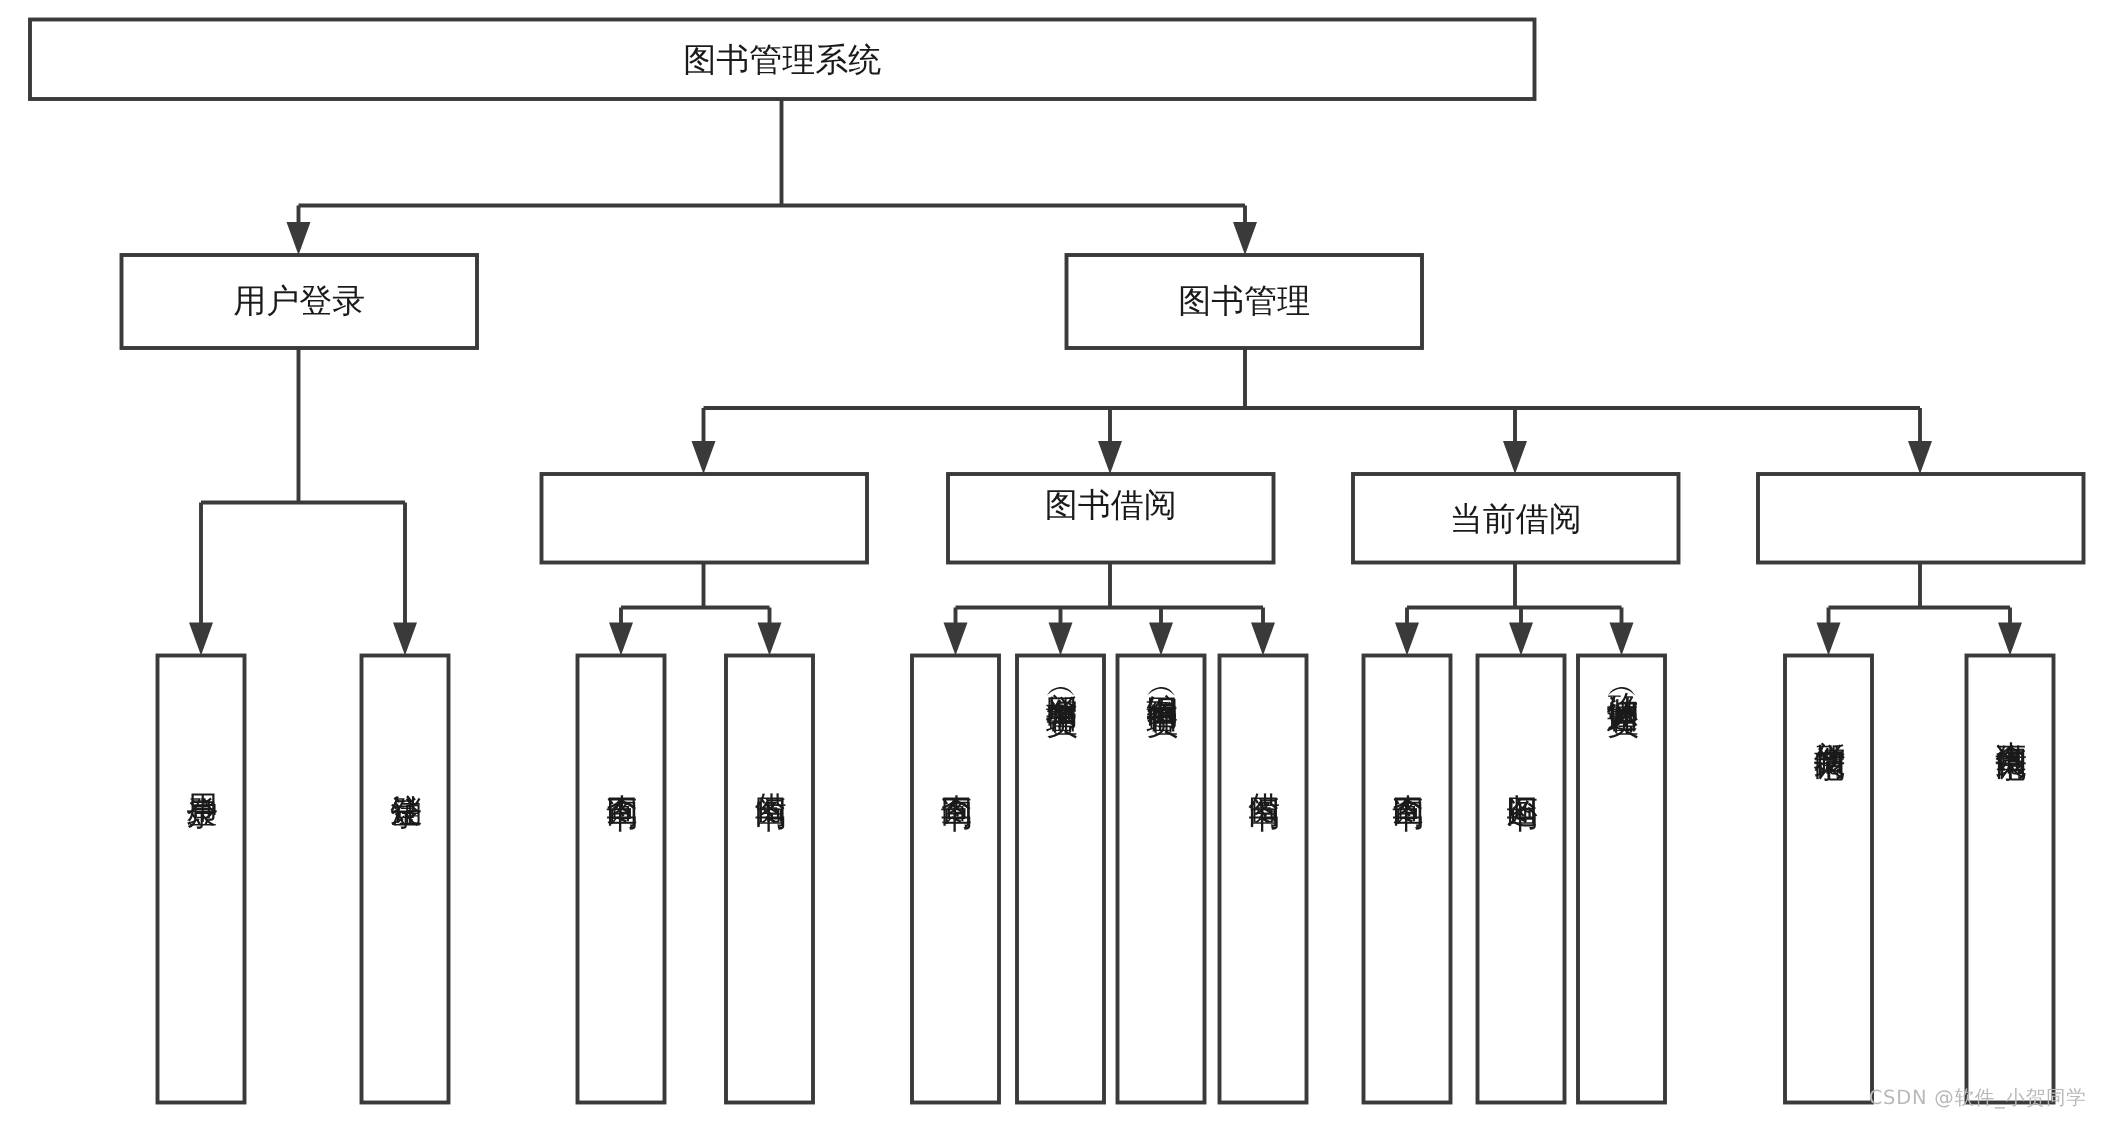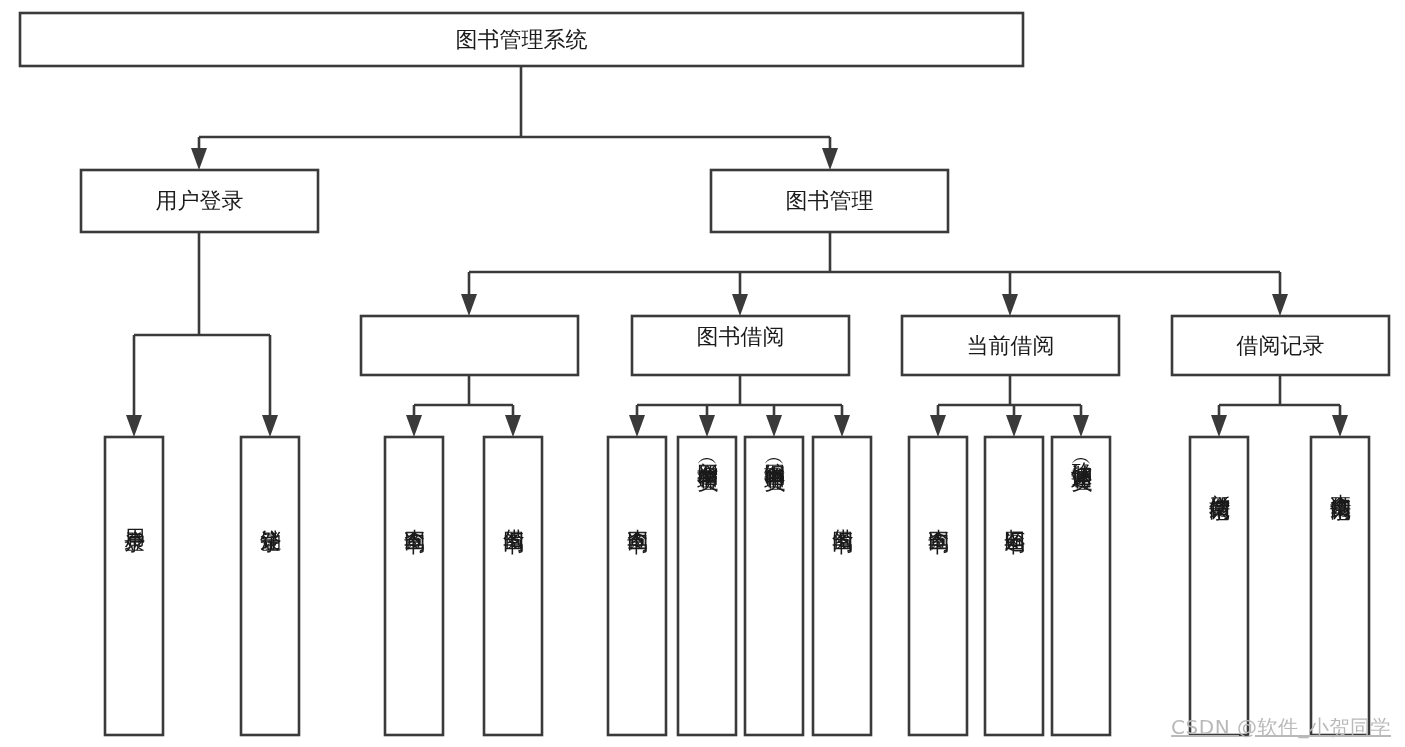--- a/index.html
+++ b/index.html
@@ -69,26 +69,25 @@
     color: #1a1a1a;
     box-sizing: border-box;
     pointer-events: none;
     white-space: nowrap;
   }
   #watermark {
     position: absolute;
     right: 14px;
     bottom: 6px;
     font-family: "DejaVu Sans", "Liberation Sans", sans-serif;
-    font-size: 20px;
+    font-size: 13px;
     color: #b9b9b9;
     letter-spacing: 0.5px;
     white-space: nowrap;
     user-select: none;
-    text-decoration: underline;
   }
 </style>
 </head>
 <body>
 
 <div id="diagram-root">
 
   <svg id="flow" viewBox="0 0 1405 747">
 
     <rect class="node-rect" x="20" y="13" width="1003" height="53"></rect>
@@ -190,21 +189,20 @@
 
   </svg>
 
   <div class="hlabel-box" style="left:20px; top:13px; width:1003px; height:53px;">图书管理系统</div>
 
   <div class="hlabel-box" style="left:81px; top:170px; width:237px; height:62px;">用户登录</div>
   <div class="hlabel-box" style="left:711px; top:170px; width:237px; height:62px;">图书管理</div>
 
   <div class="hlabel-box" style="left:632px; top:316px; width:217px; height:41px;">图书借阅</div>
   <div class="hlabel-box" style="left:902px; top:316px; width:217px; height:59px;">当前借阅</div>
-  <div class="hlabel-box" style="left:1172px; top:316px; width:217px; height:59px;">借阅记录</div>
 
   <div class="vlabel-box" style="left:105px; top:437px; width:58px; height:298px; padding-top:75px;">用户登录</div>
   <div class="vlabel-box" style="left:241px; top:437px; width:58px; height:298px; padding-top:75px;">注销登录</div>
   <div class="vlabel-box" style="left:385px; top:437px; width:58px; height:298px; padding-top:75px;">查询图书</div>
   <div class="vlabel-box" style="left:484px; top:437px; width:58px; height:298px; padding-top:75px;">借阅图书</div>
   <div class="vlabel-box" style="left:608px; top:437px; width:58px; height:298px; padding-top:75px;">查询图书</div>
   <div class="vlabel-box" style="left:678px; top:437px; width:58px; height:298px; padding-top:8px;">新增图书（管理员）</div>
   <div class="vlabel-box" style="left:745px; top:437px; width:58px; height:298px; padding-top:8px;">编辑图书（管理员）</div>
   <div class="vlabel-box" style="left:813px; top:437px; width:58px; height:298px; padding-top:75px;">借阅图书</div>
   <div class="vlabel-box" style="left:909px; top:437px; width:58px; height:298px; padding-top:75px;">查询图书</div>

